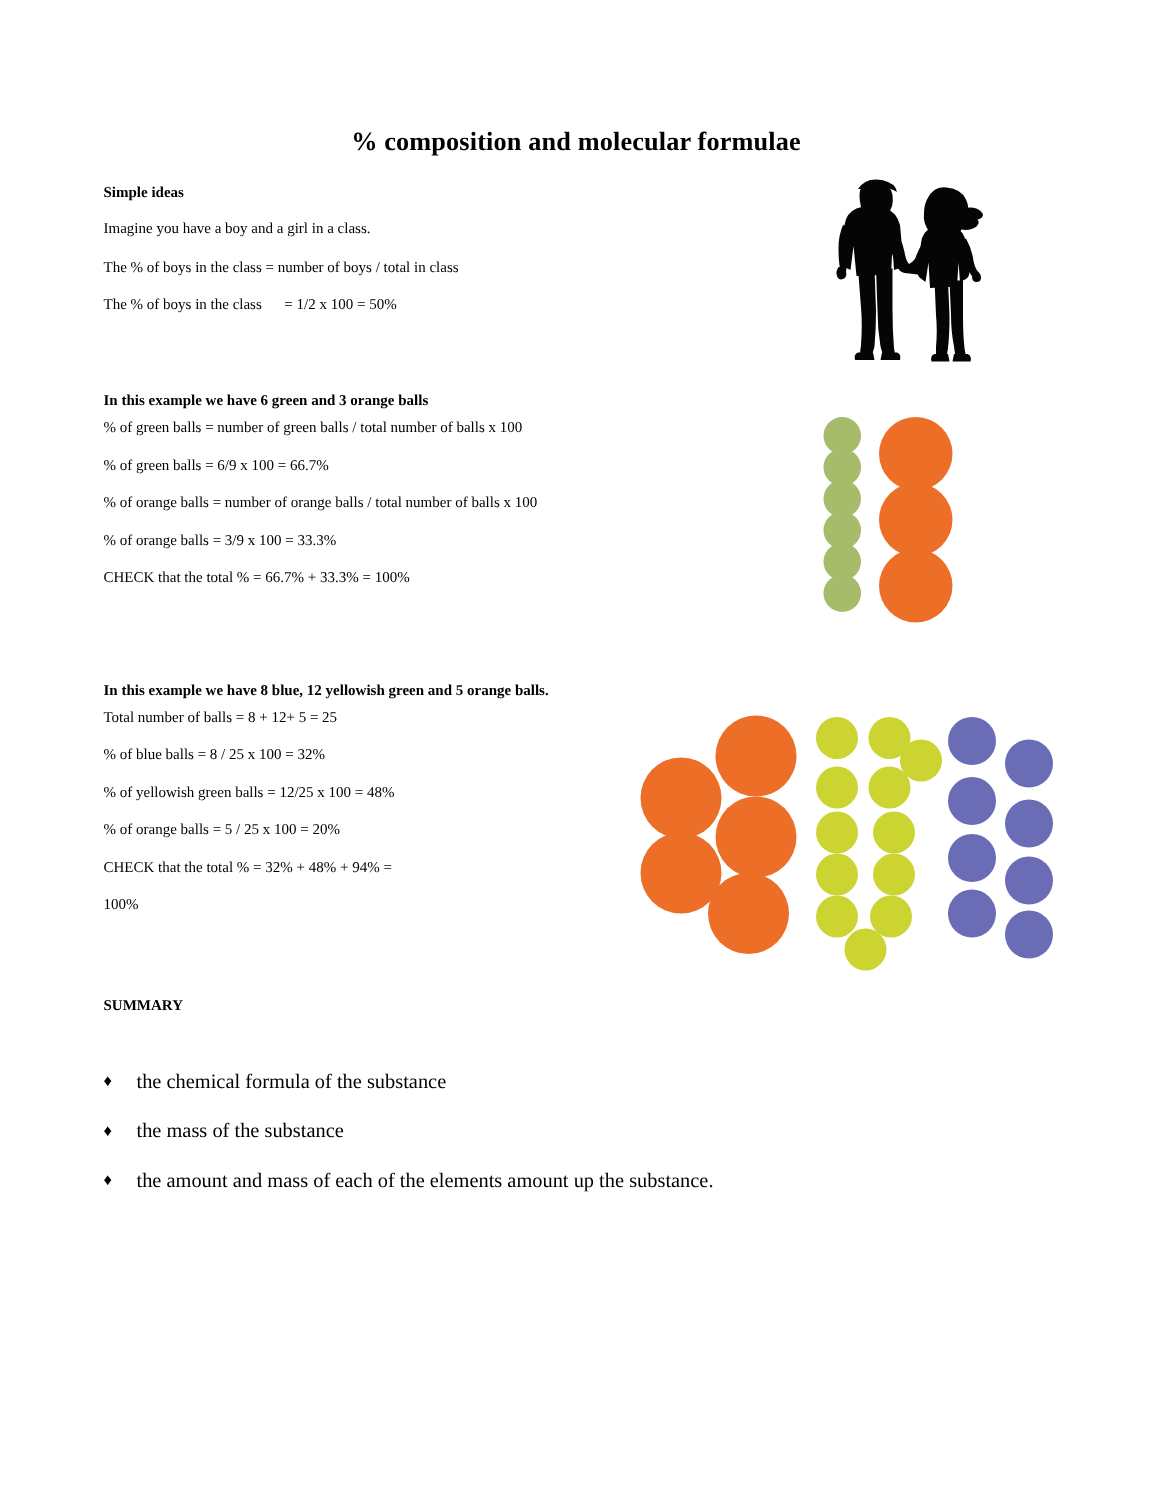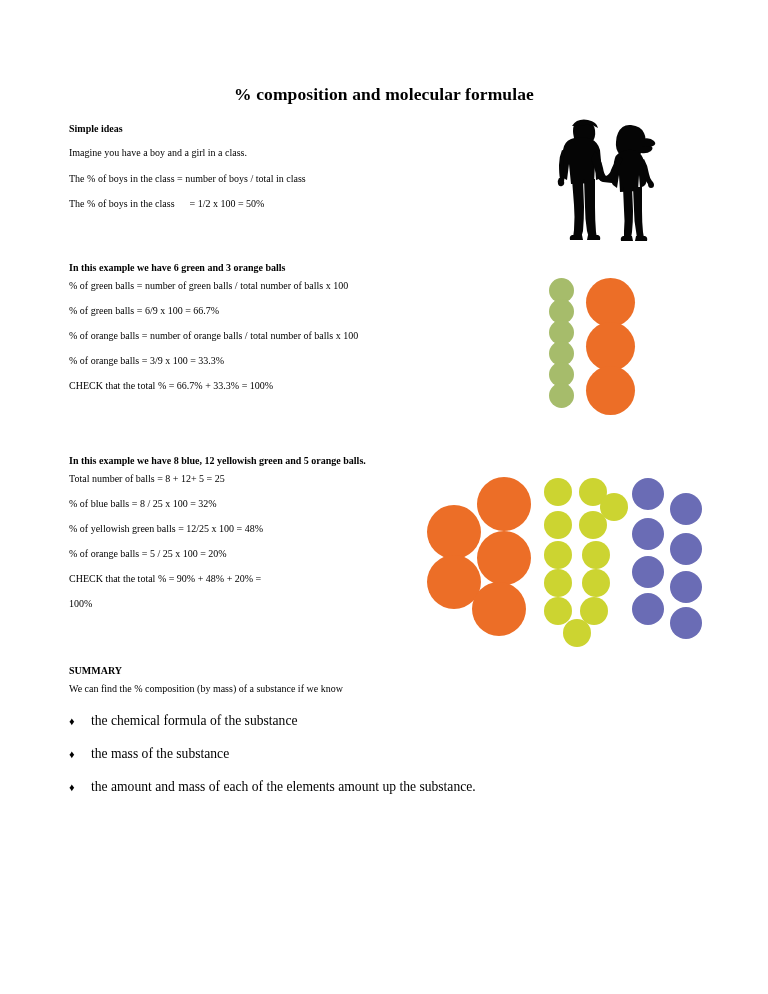--- a/index.html
+++ b/index.html
@@ -199,21 +199,21 @@
     <div class="ball o2" style="left: 38px; top: 0px; width: 49px; height: 49px; background: rgb(236, 110, 39);"></div>
     <div class="ball o2" style="left: 38px; top: 44px; width: 49px; height: 49px; background: rgb(236, 110, 39);"></div>
     <div class="ball o2" style="left: 38px; top: 88px; width: 49px; height: 49px; background: rgb(236, 110, 39);"></div>
   </div>
 
   <div class="txt bold s3-head">In this example we have 8 blue, 12 yellowish green and 5 orange balls.</div>
   <div class="txt s3-l1">Total number of balls = 8 + 12+ 5 = 25</div>
   <div class="txt s3-l2">% of blue balls = 8 / 25 x 100 = 32%</div>
   <div class="txt s3-l3">% of yellowish green balls = 12/25 x 100 = 48%</div>
   <div class="txt s3-l4">% of orange balls = 5 / 25 x 100 = 20%</div>
-  <div class="txt s3-l5">CHECK that the total % = 90% + 48% + 20% =</div>
+  <div class="txt s3-l5">CHECK that the total % = 32% + 48% + 94% =</div>
   <div class="txt s3-l6">100%</div>
 
   <div class="balls-3">
 
     <div class="ball o3" style="left: 50px; top: 4px; width: 54px; height: 54px; background: rgb(236, 110, 39);"></div>
     <div class="ball o3" style="left: 0px; top: 32px; width: 54px; height: 54px; background: rgb(236, 110, 39);"></div>
     <div class="ball o3" style="left: 50px; top: 58px; width: 54px; height: 54px; background: rgb(236, 110, 39);"></div>
     <div class="ball o3" style="left: 0px; top: 82px; width: 54px; height: 54px; background: rgb(236, 110, 39);"></div>
     <div class="ball o3" style="left: 45px; top: 109px; width: 54px; height: 54px; background: rgb(236, 110, 39);"></div>
 
@@ -234,21 +234,20 @@
     <div class="ball b3" style="left: 243px; top: 20px; width: 32px; height: 32px; background: rgb(106, 108, 181);"></div>
     <div class="ball b3" style="left: 205px; top: 45px; width: 32px; height: 32px; background: rgb(106, 108, 181);"></div>
     <div class="ball b3" style="left: 243px; top: 60px; width: 32px; height: 32px; background: rgb(106, 108, 181);"></div>
     <div class="ball b3" style="left: 205px; top: 83px; width: 32px; height: 32px; background: rgb(106, 108, 181);"></div>
     <div class="ball b3" style="left: 243px; top: 98px; width: 32px; height: 32px; background: rgb(106, 108, 181);"></div>
     <div class="ball b3" style="left: 205px; top: 120px; width: 32px; height: 32px; background: rgb(106, 108, 181);"></div>
     <div class="ball b3" style="left: 243px; top: 134px; width: 32px; height: 32px; background: rgb(106, 108, 181);"></div>
   </div>
 
   <div class="txt bold sum-head">SUMMARY</div>
-  <div class="txt sum-l1">We can find the % composition (by mass) of a substance if we know</div>
 
   <div class="bullets">
     <div class="bullet-row">
       <span class="bullet-mark">♦</span>
       <span class="bullet-text">the chemical formula of the substance</span>
     </div>
     <div class="bullet-row">
       <span class="bullet-mark">♦</span>
       <span class="bullet-text">the mass of the substance</span>
     </div>

